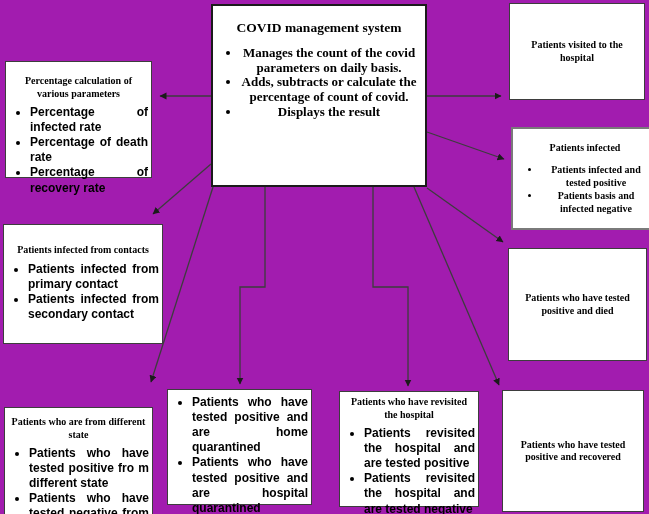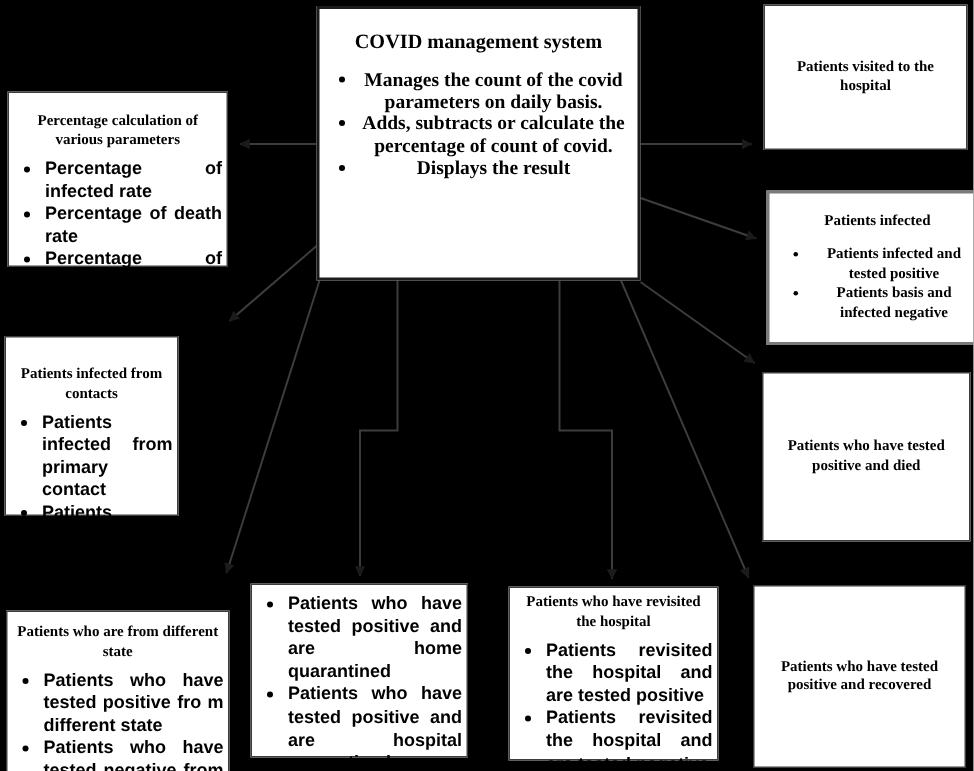--- a/index.html
+++ b/index.html
@@ -1,19 +1,19 @@
 <!DOCTYPE html>
 <html><head>
 <meta charset="utf-8">
 <style>
   html,body { margin:0; padding:0; background:#ffffff; }
   #canvas {
     position:relative;
     width:649px; height:514px;
-    background:#000000;
+    background:#a21caf;
     font-family:"Liberation Serif", serif;
     color:#000;
     overflow:hidden;
   }
   svg.connectors { position:absolute; left:0; top:0; z-index:1; }
   .box {
     position:absolute;
     background:#ffffff;
     border:1.6px solid #3d3d3d;
     box-sizing:border-box;
@@ -57,21 +57,21 @@
     display:flex; align-items:center; justify-content:center;
     flex-direction:column; height:100%;
   }
   
   .center-box     { left:211px; top:4px;   width:216px; height:183px; }
   .visited-box    { left:509px; top:3px;   width:136px; height:97px;  }
   .percentage-box { left:5px;   top:61px;  width:147px; height:117px; }
   .percentage-box .box-title { padding-top:13px; }
   .infected-box   { left:511px; top:127px; width:148px; height:103px; }
   .infected-box .box-title { padding-top:13px; }
-  .contacts-box   { left:3px;   top:224px; width:116px; height:120px; }
+  .contacts-box   { left:3px;   top:224px; width:160px; height:120px; }
   .contacts-box .box-title { padding-top:19px; }
   .died-box       { left:508px; top:248px; width:139px; height:113px; }
   .state-box      { left:4px;   top:387px; width:149px; height:122px;margin-top:20px; }
   .state-box .box-title { padding-top:8px; }
   .quarantine-box { left:167px; top:389px; width:145px; height:116px; }
   .quarantine-box .box-title { padding-top:2px; }
   .revisited-box  { left:339px; top:391px; width:140px; height:116px; }
   .revisited-box .box-title { padding-top:4px; }
   .recovered-box  { left:502px; top:390px; width:142px; height:122px; }
 </style>

